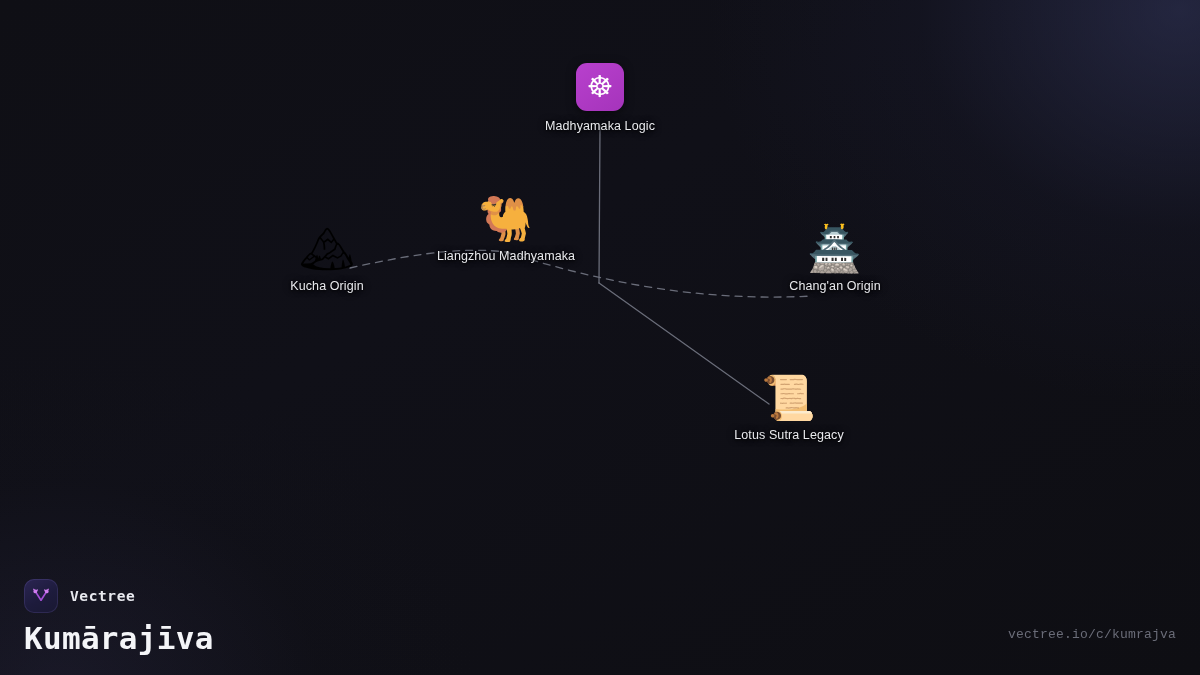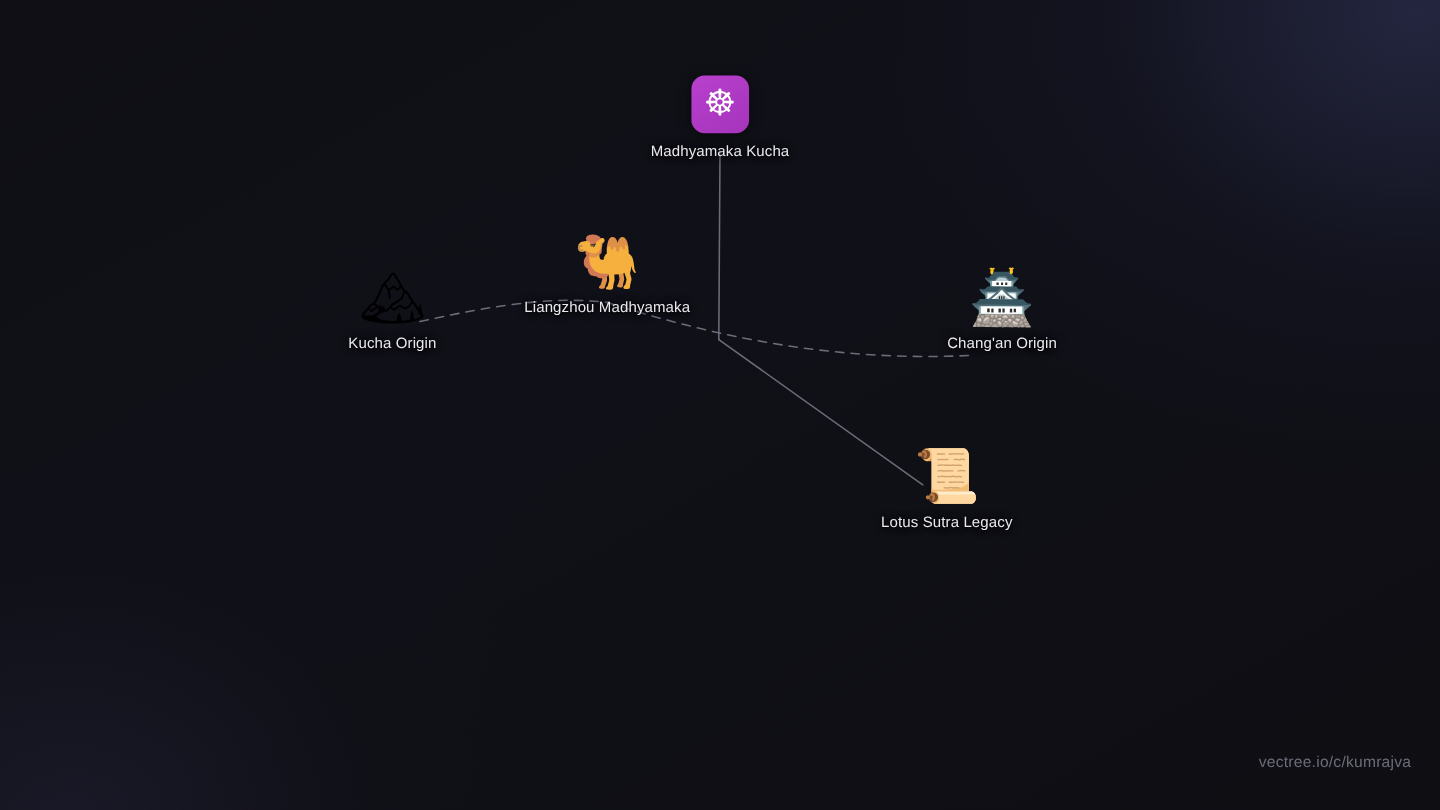--- a/index.html
+++ b/index.html
@@ -83,21 +83,21 @@
     font-family:"DejaVu Sans Mono", monospace;
     font-size:31px;
     font-weight:700;
     color:#f4f5f8;
     letter-spacing:0.3px;
     line-height:1.05;
   }
   #permalink {
     position:absolute;
     right:24px; bottom:33px;
-    font-family:Liberation Sans, sans-serif;
+    font-family:Liberation Mono, monospace;
     font-size:13px;
     color:#6a6c78;
     letter-spacing:0.2px;
     margin-top:23px;
   }
 </style>
 </head>
 <body>
 
 <div id="stage">
@@ -107,36 +107,51 @@
         <path d="M 350 268 C 430 250 470 248 506 252" fill="none" stroke="#6f727e" stroke-width="1.3" stroke-linecap="round" stroke-dasharray="7 6" opacity="0.95"></path>
         <path d="M 506 252 C 600 282 700 302 812 296" fill="none" stroke="#6f727e" stroke-width="1.3" stroke-linecap="round" stroke-dasharray="7 6" opacity="0.95"></path>
         <path d="M 600 126 L 599 283" fill="none" stroke="#6f727e" stroke-width="1.3" stroke-linecap="round" opacity="0.95"></path>
         <path d="M 599 283 L 769 404" fill="none" stroke="#6f727e" stroke-width="1.3" stroke-linecap="round" opacity="0.95"></path>
       </g>
   </svg>
 
   <div id="node-layer">
       <div class="node" style="left: 600px; top: 98px;">
         <div class="node-glyph tile" style="font-size: 30px; background: linear-gradient(145deg, rgb(184, 64, 205) 0%, rgb(165, 52, 187) 100%); box-shadow: rgba(0, 0, 0, 0.55) 0px 2px 10px;">☸</div>
-        <div class="node-label">Madhyamaka Kucha</div>
+        <div class="node-label">Madhyamaka Logic</div>
       </div>
       <div class="node" style="left: 327px; top: 260px;">
         <div class="node-glyph" style="font-size: 44px;">🏔</div>
         <div class="node-label">Kucha Origin</div>
       </div>
       <div class="node" style="left: 506px; top: 230px;">
         <div class="node-glyph" style="font-size: 44px;">🐫</div>
         <div class="node-label">Liangzhou Madhyamaka</div>
       </div>
       <div class="node" style="left: 835px; top: 260px;">
         <div class="node-glyph" style="font-size: 44px;">🏯</div>
         <div class="node-label">Chang'an Origin</div>
       </div>
       <div class="node" style="left: 789px; top: 409px;">
         <div class="node-glyph" style="font-size: 44px;">📜</div>
         <div class="node-label">Lotus Sutra Legacy</div>
       </div>
     </div>
 
+  <div id="brand">
+    <div id="brand-row">
+      <div id="brand-logo">
+        <svg width="20" height="20" viewBox="0 0 20 20">
+          <path d="M4.3 5.4 L10 14.2 L15.7 5.4" fill="none" stroke="#a44fd8" stroke-width="1.7" stroke-linecap="round" stroke-linejoin="round"></path>
+          <path d="M4.3 5.4 L2.8 3.3 M4.3 5.4 L6.4 4.0" fill="none" stroke="#d07ff2" stroke-width="1.3" stroke-linecap="round"></path>
+          <path d="M15.7 5.4 L17.2 3.3 M15.7 5.4 L13.6 4.0" fill="none" stroke="#d07ff2" stroke-width="1.3" stroke-linecap="round"></path>
+          <circle cx="4.3" cy="5.4" r="1.9" fill="#cf7cf0"></circle>
+          <circle cx="15.7" cy="5.4" r="1.9" fill="#cf7cf0"></circle>
+        </svg>
+      </div>
+      <div id="brand-name">Vectree</div>
+    </div>
+    <div id="brand-title">Kumārajīva</div>
+  </div>
 
   <div id="permalink">vectree.io/c/kumrajva</div>
 
 </div>
 
 </body></html>

